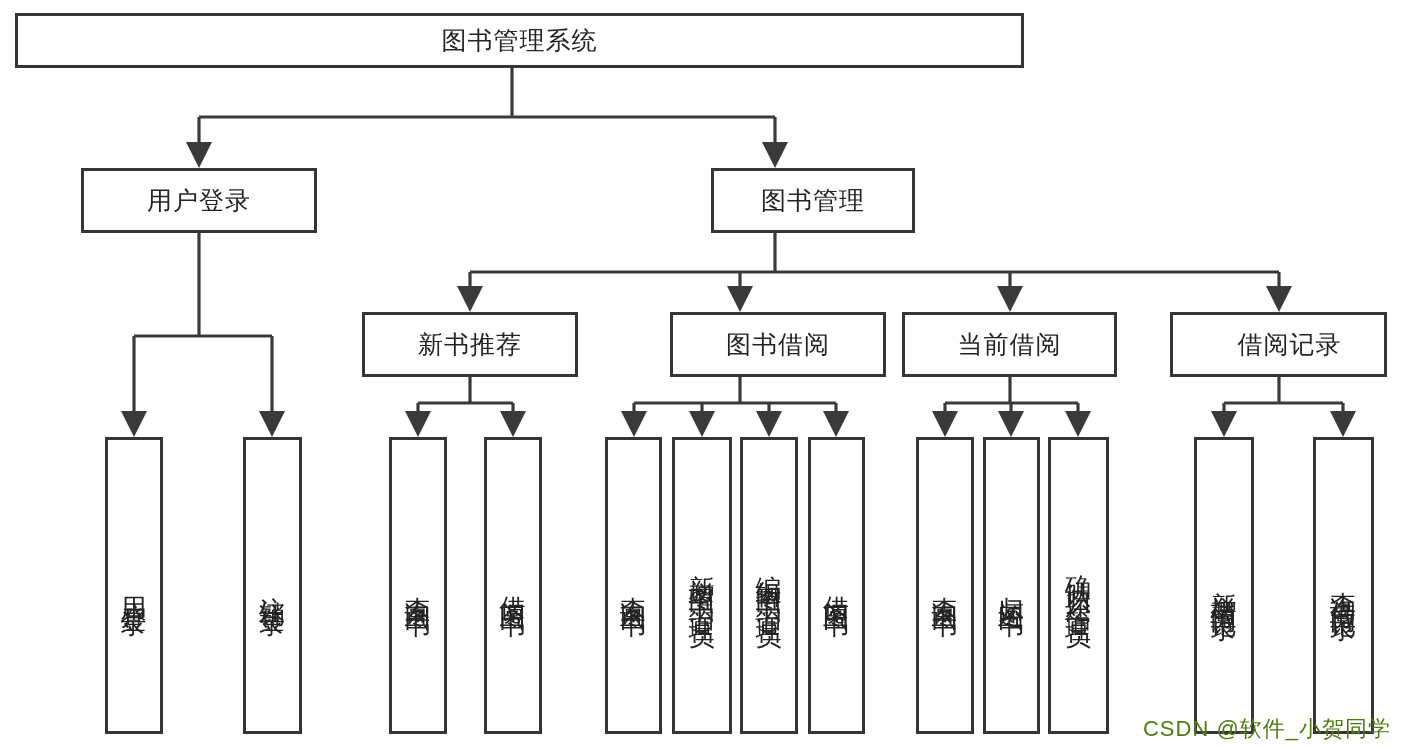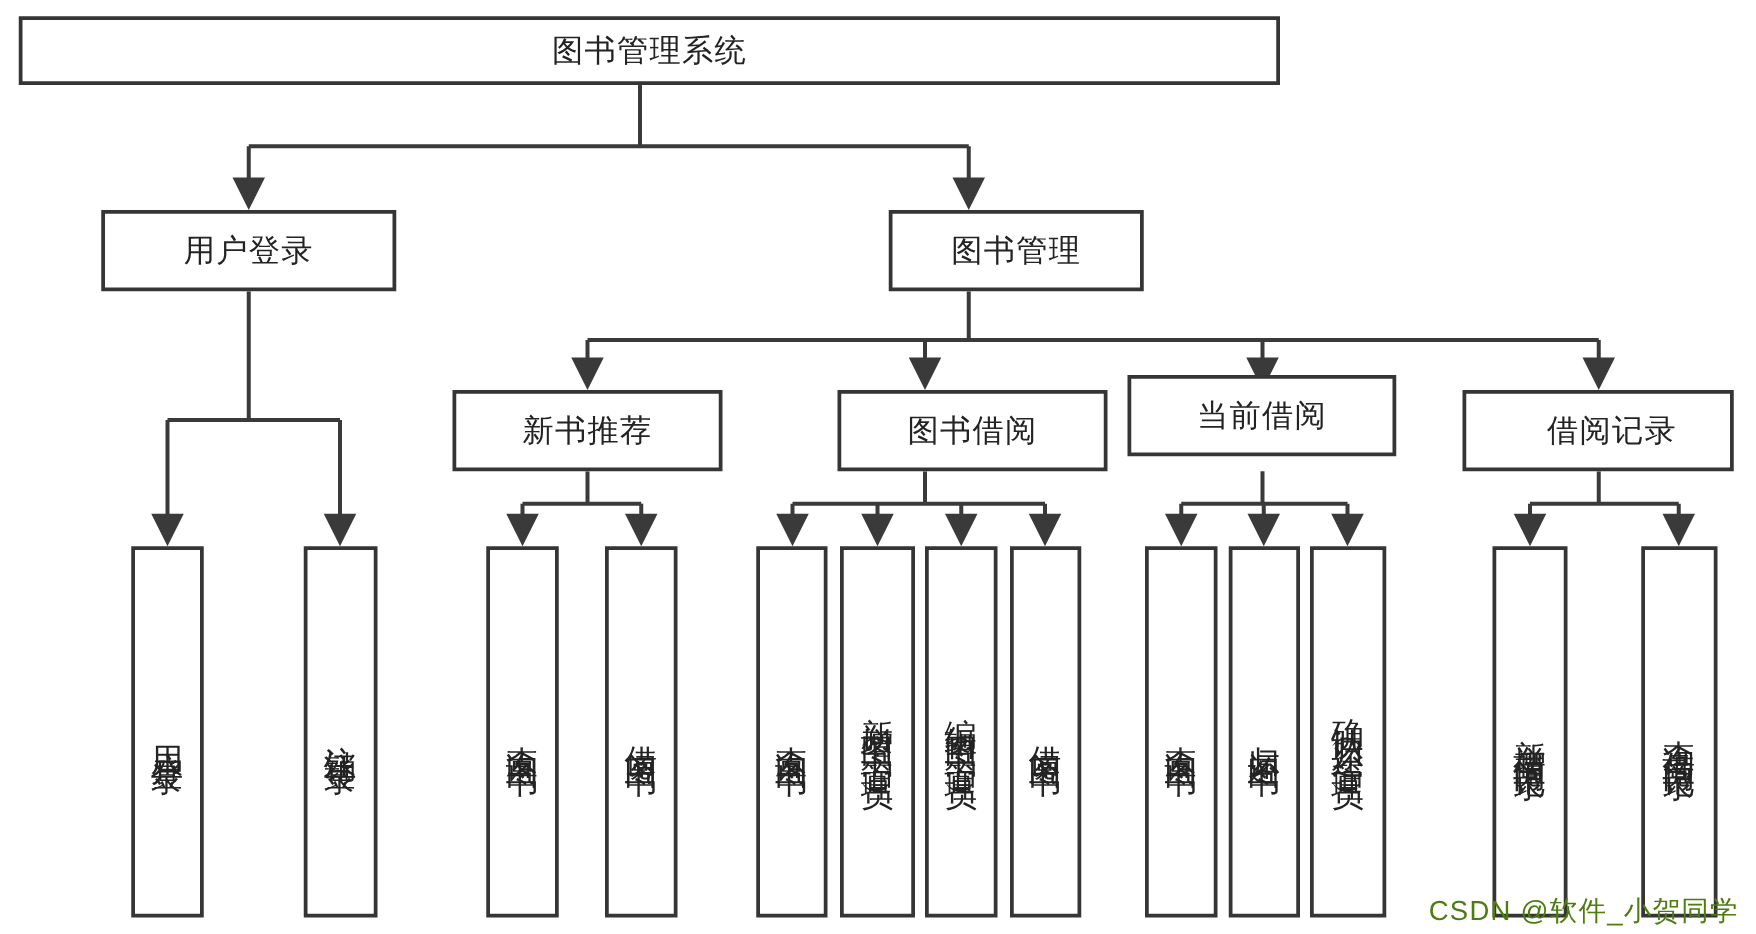--- a/index.html
+++ b/index.html
@@ -131,21 +131,21 @@
   <div class="box" style="left:673px; top:168px; width:204px; height:65px;margin-left:38px;">
     <span class="hlabel">图书管理</span>
   </div>
 
   <div class="box" style="left:362px; top:312px; width:216px; height:65px;font-family:Liberation Serif, serif;">
     <span class="hlabel">新书推荐</span>
   </div>
   <div class="box" style="left:632px; top:312px; width:216px; height:65px;margin-left:38px;">
     <span class="hlabel">图书借阅</span>
   </div>
-  <div class="box" style="left:902px; top:300px; width:215px; height:65px;">
+  <div class="box" style="left:902px; top:312px; width:215px; height:65px;">
     <span class="hlabel">当前借阅</span>
   </div>
   <div class="box" style="left:1170px; top:312px; width:217px; height:65px;padding-left:22px;">
     <span class="hlabel">借阅记录</span>
   </div>
 
   <div class="box" style="left:105px; top:437px; width:58px; height:297px;">
     <span class="vlabel">用户登录</span>
   </div>
   <div class="box" style="left:243px; top:437px; width:59px; height:297px;">

